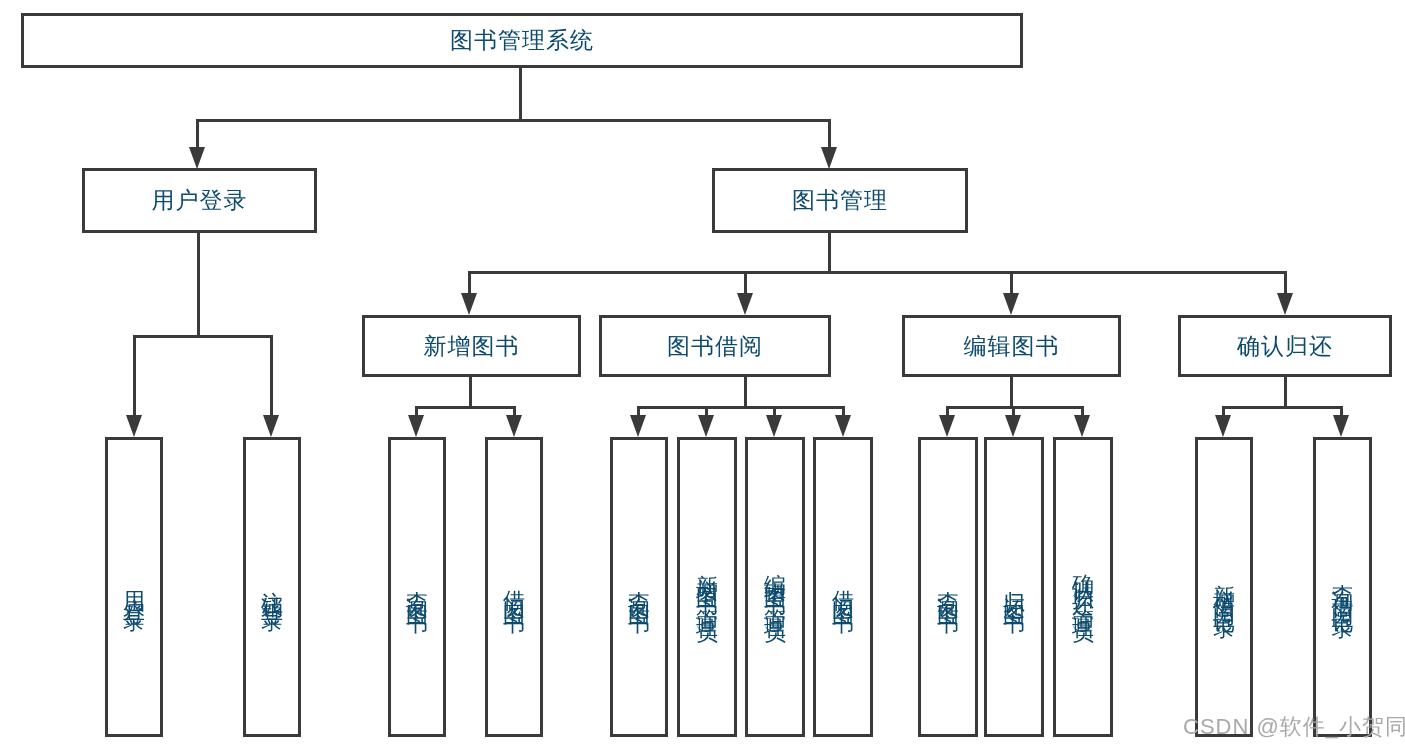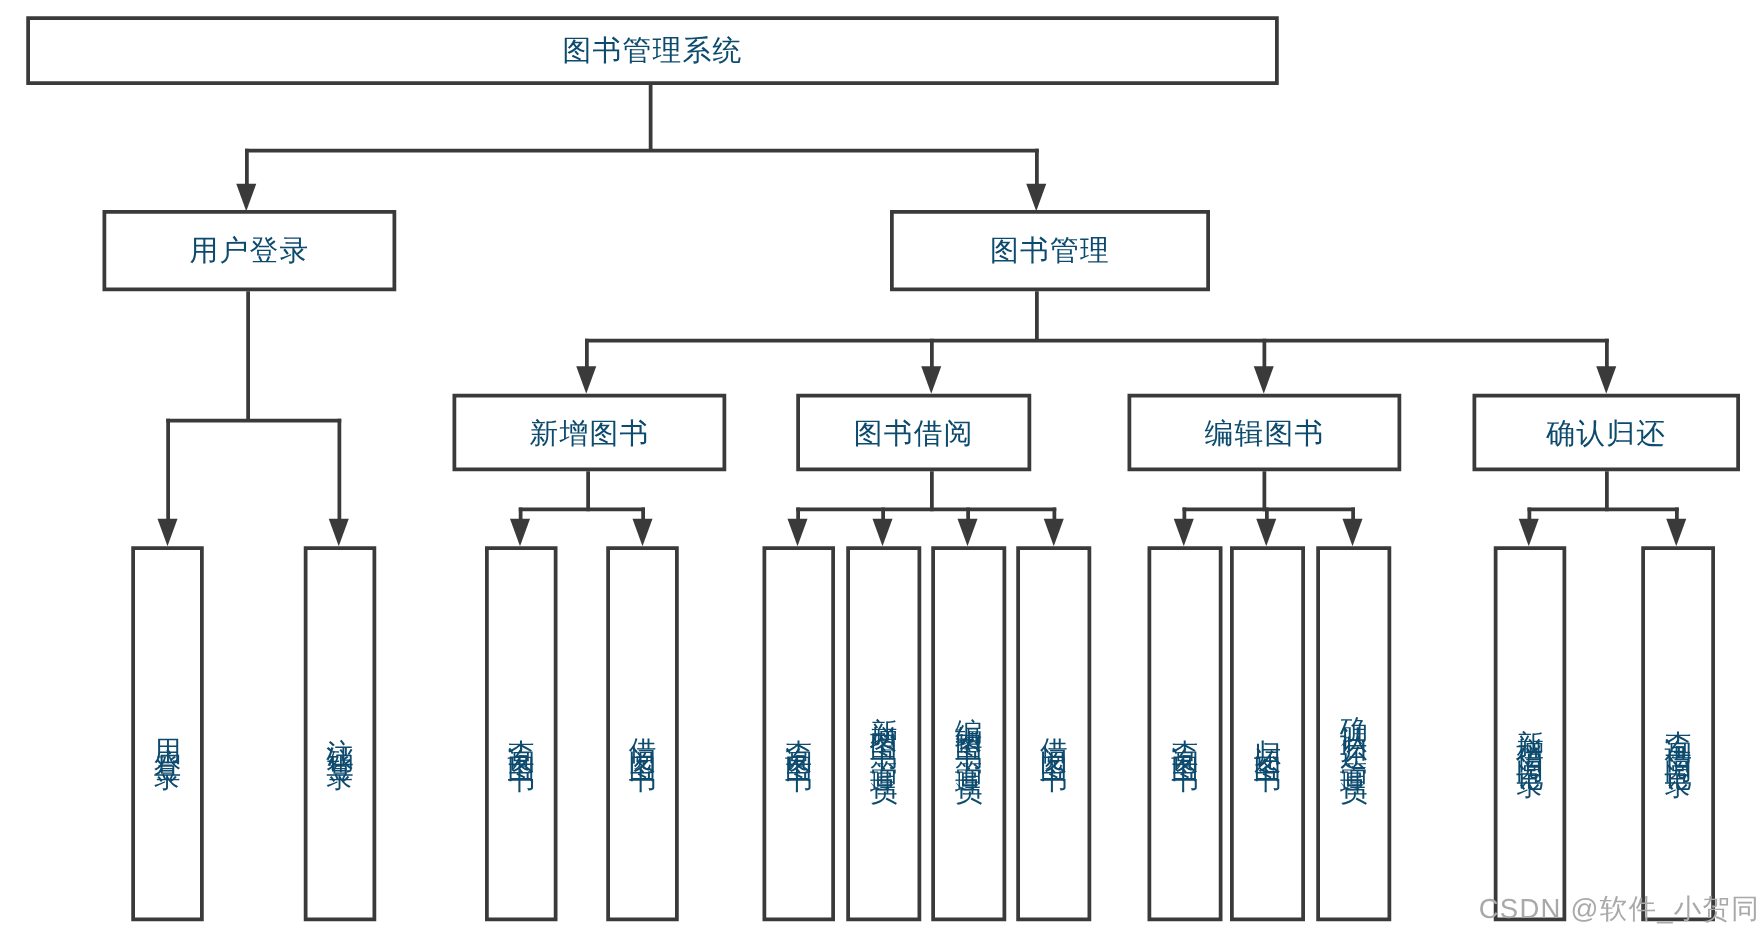--- a/index.html
+++ b/index.html
@@ -93,21 +93,21 @@
   <div class="line" style="left:744px; top:271px; width:3px; height:24px;"></div>
   <div class="arrow" style="left:737px; top:293px;"></div>
   <div class="line" style="left:1010px; top:271px; width:3px; height:24px;"></div>
   <div class="arrow" style="left:1003px; top:293px;"></div>
   <div class="line" style="left:1284px; top:271px; width:3px; height:24px;"></div>
   <div class="arrow" style="left:1277px; top:293px;"></div>
 
   <div class="box" style="left:362px; top:315px; width:219px; height:62px;">
     <span>新增图书</span>
   </div>
-  <div class="box" style="left:637px; top:315px; width:188px; height:62px;">
+  <div class="box" style="left:599px; top:315px; width:232px; height:62px;">
     <span>图书借阅</span>
   </div>
   <div class="box" style="left:902px; top:315px; width:219px; height:62px;">
     <span>编辑图书</span>
   </div>
   <div class="box" style="left:1178px; top:315px; width:214px; height:62px;">
     <span>确认归还</span>
   </div>
 
   <div class="line" style="left:469px; top:375px; width:3px; height:34px;"></div>

